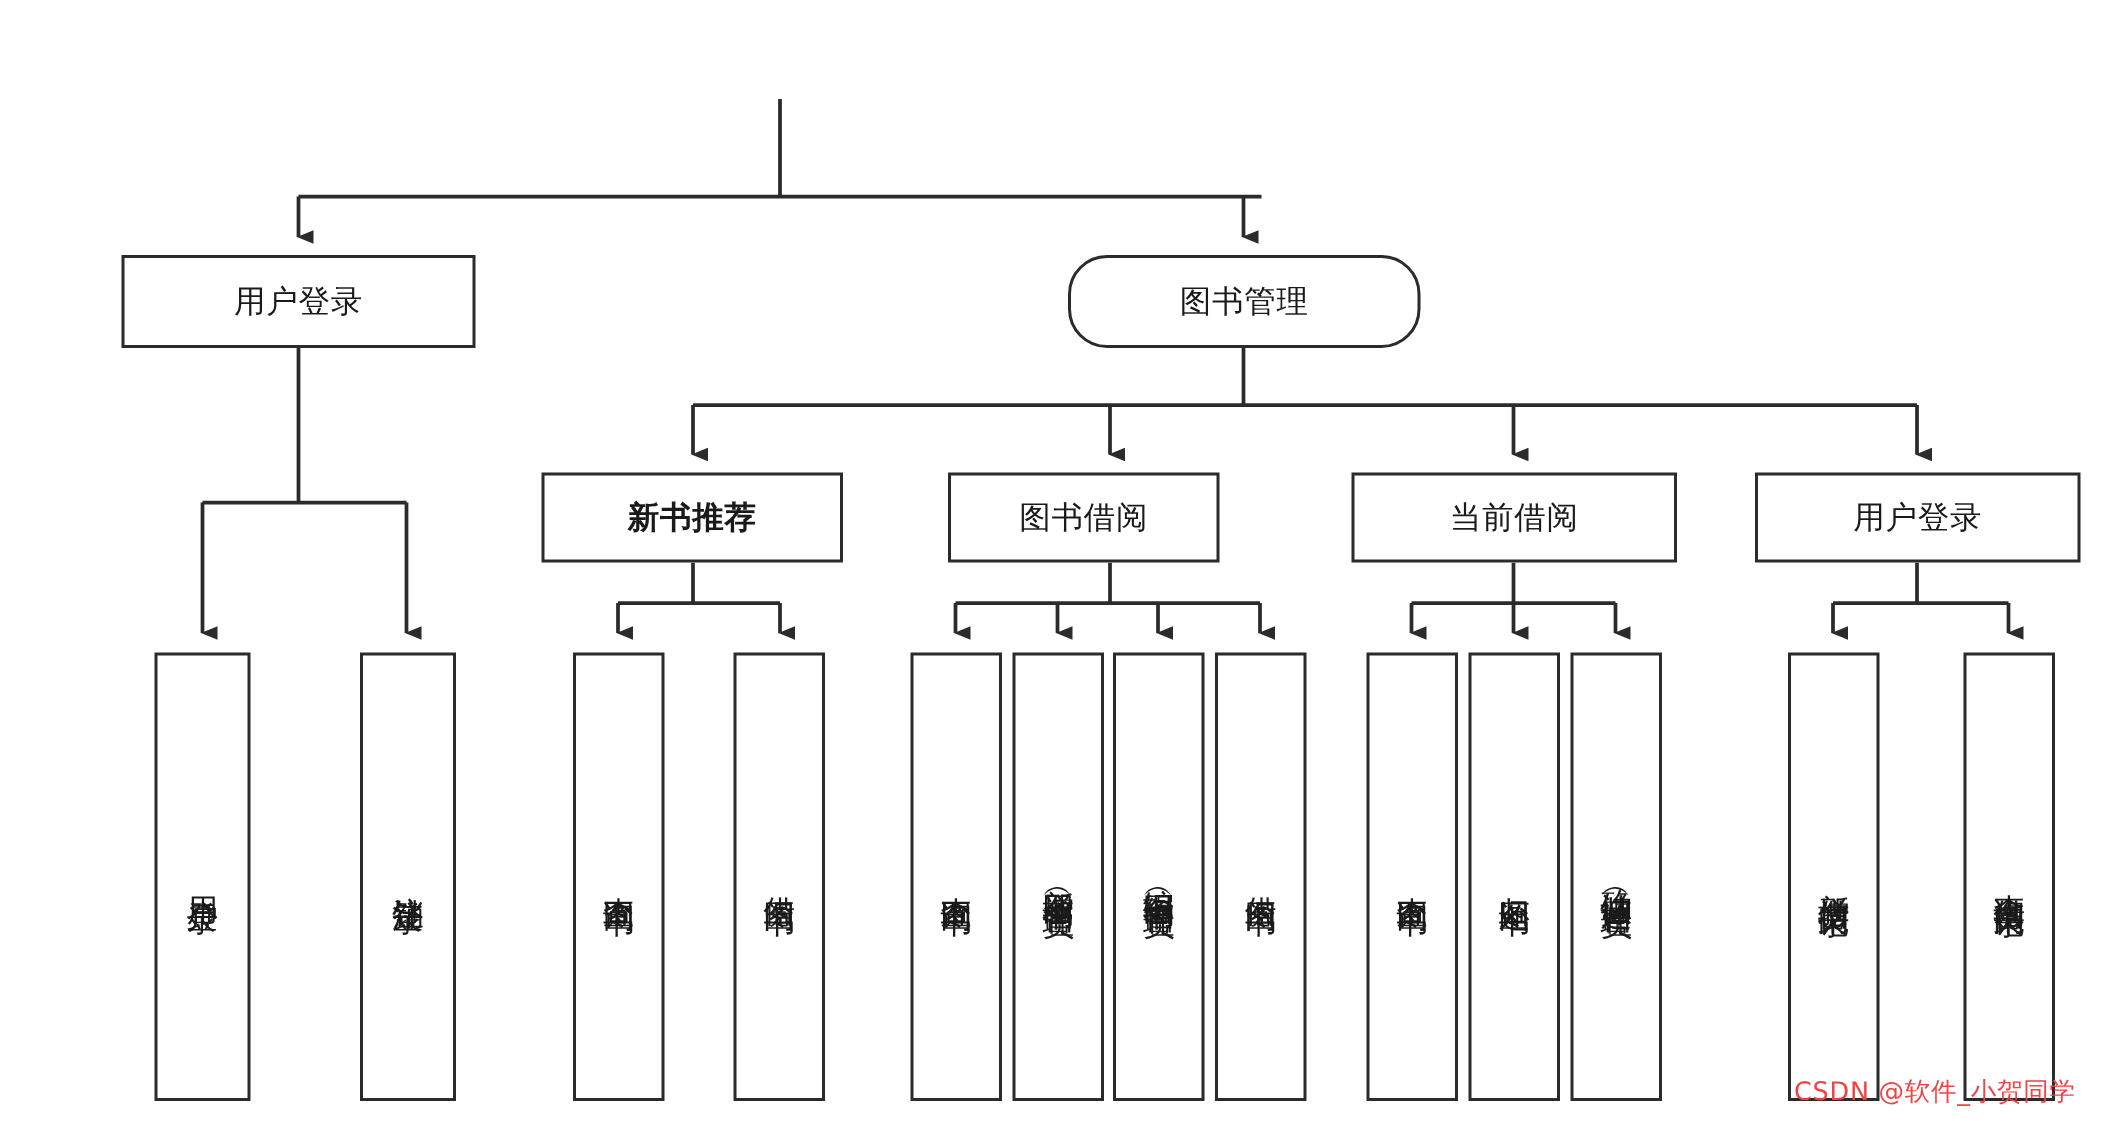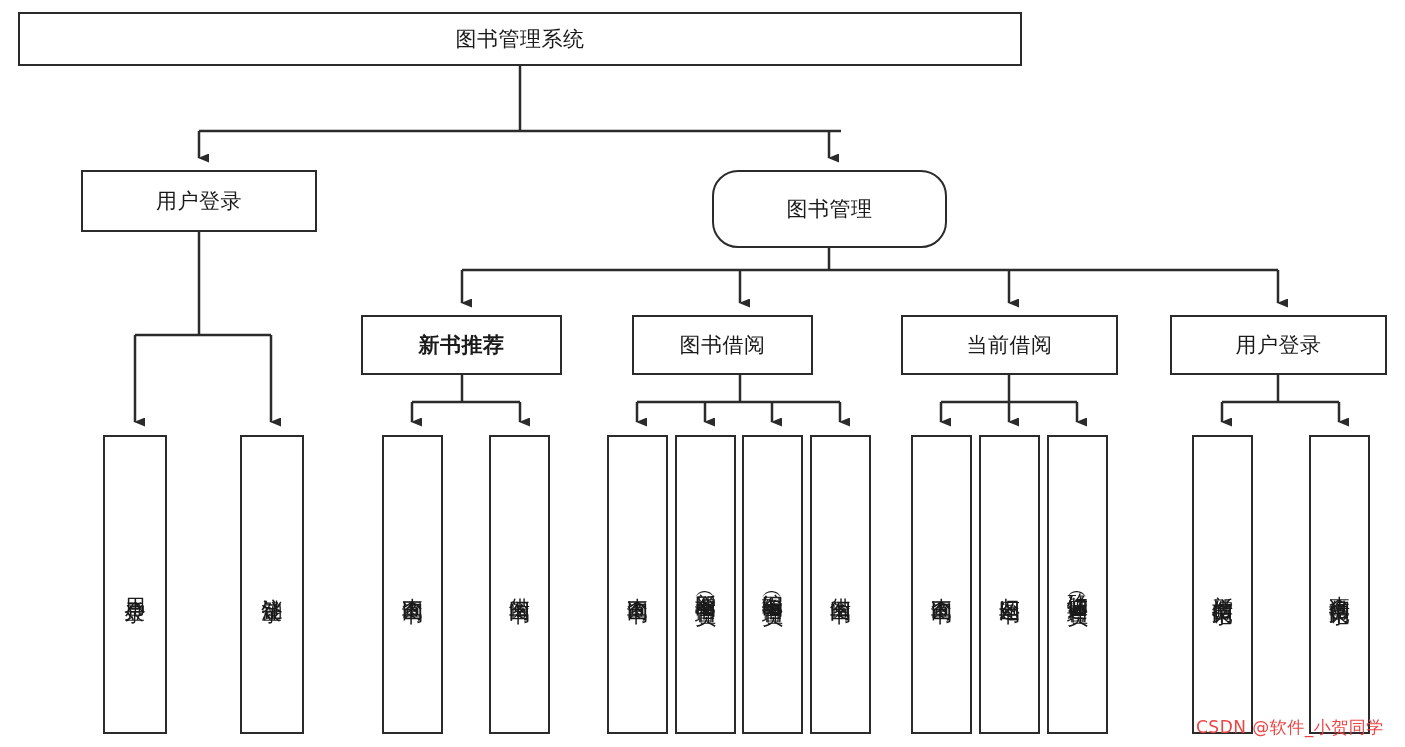--- a/index.html
+++ b/index.html
@@ -106,25 +106,24 @@
       <path d="M1009,402 L1009,422" marker-end="url(#arrow)"></path>
       <path d="M1077,402 L1077,422" marker-end="url(#arrow)"></path>
 
       <path d="M1278,375 L1278,402"></path>
       <path d="M1222,402 L1339,402"></path>
       <path d="M1222,402 L1222,422" marker-end="url(#arrow)"></path>
       <path d="M1339,402 L1339,422" marker-end="url(#arrow)"></path>
     </g>
   </svg>
 
-  <div class="node h" style="left:18px; top:12px; width:1004px; height:54px;">图书管理系统</div>
 
   <div class="node h" style="left:81px; top:170px; width:236px; height:62px;">用户登录</div>
 
-  <div class="node h" style="left:712px; top:170px; width:235px; height:78px;border-radius:26px;">图书管理</div>
+  <div class="node h" style="left:712px; top:170px; width:235px; height:62px;border-radius:26px;">图书管理</div>
 
   <div class="node h" style="left:361px; top:315px; width:201px; height:60px;font-weight:bold;">新书推荐</div>
 
   <div class="node h" style="left:632px; top:315px; width:181px; height:60px;">图书借阅</div>
 
   <div class="node h" style="left:901px; top:315px; width:217px; height:60px;">当前借阅</div>
 
   <div class="node h" style="left:1170px; top:315px; width:217px; height:60px;">用户登录</div>
 
   <div class="node v" style="left:103px; top:435px; width:64px; height:299px;">用户登录</div>

